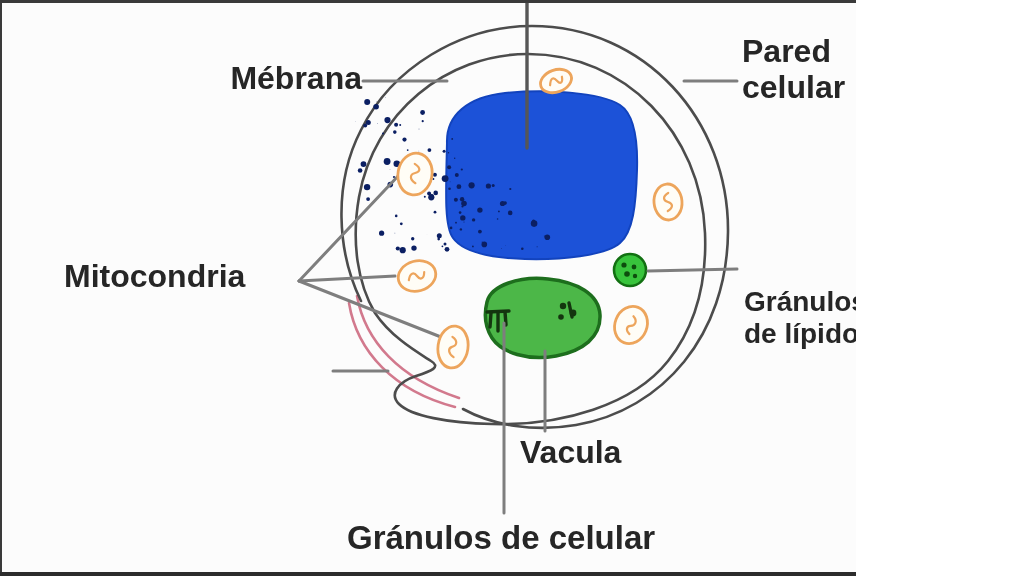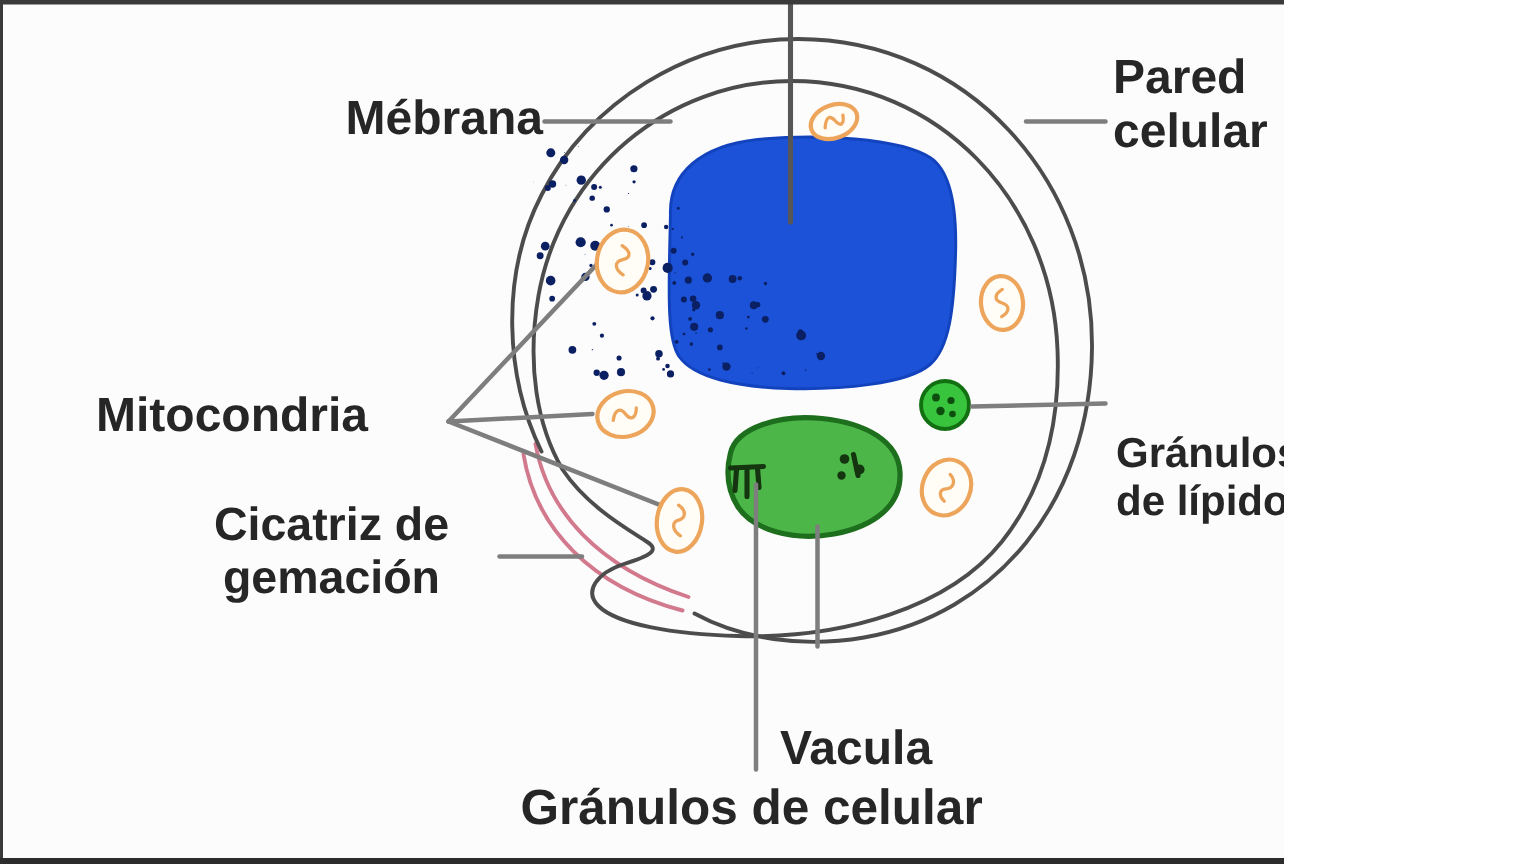--- a/index.html
+++ b/index.html
@@ -9,21 +9,21 @@
   .edge-top{left:0;top:0;width:1024px;height:3px;background:#3a3a3a;}
   .edge-left{left:0;top:0;width:2px;height:576px;background:#3a3a3a;}
   .edge-bottom{left:0;bottom:0;width:1024px;height:4px;background:#2c2c2c;}
   svg.diagram{position:absolute;left:0;top:0;}
   .label{position:absolute;font-weight:700;color:var(--text-dark,#262626);line-height:1.13;}
   .lbl-membrane{left:198px;top:60px;width:164px;text-align:right;font-size:32px;}
   .lbl-wall{left:742px;top:33px;width:150px;font-size:32px;}
   .lbl-mito{left:64px;top:258px;font-size:32px;white-space:nowrap;}
   .lbl-scar{left:124px;top:332px;width:194px;text-align:center;font-size:31px;}
   .lbl-lipid{left:744px;top:242px;width:152px;font-size:28px;margin-top:44px;}
-  .lbl-vacuole{left:520px;top:434px;font-size:32px;white-space:nowrap;margin-top:46px;}
+  .lbl-vacuole{left:520px;top:434px;font-size:32px;white-space:nowrap;}
   .lbl-phosphate{left:347px;top:519px;font-size:33px;white-space:nowrap;}
   .watermark{position:absolute;left:979px;top:529px;width:29px;height:29px;border-radius:50%;
              background:var(--watermark-teal,#4e7a72);color:#ece7da;display:flex;align-items:center;
              justify-content:center;font-family:"Liberation Serif",serif;font-style:italic;
              font-weight:700;font-size:21px;}
   .outline{fill:none;stroke:var(--outline-gray,#4c4c4c);stroke-width:2.6;stroke-linecap:round;}
   .scar{fill:none;stroke:var(--bud-scar-pink,#d2798d);stroke-width:2.6;stroke-linecap:round;}
   .nucleus{fill:var(--nucleus-blue,#1c52d8);stroke:#1243bd;stroke-width:2;}
   .ndot{fill:#0b1f63;}
   .vacuole{fill:var(--vacuole-green,#4cb748);stroke:#1d6e1d;stroke-width:3.5;}
@@ -227,21 +227,20 @@
       <g transform="translate(631 325) rotate(22)">
         <ellipse class="mito" rx="16" ry="19"></ellipse>
         <path class="mcrista" d="M -1 -9 C 5 -6 4 -1 0 1 C -4 3 -3 7 2 9"></path>
       </g>
     </g>
   </svg>
 
   <div class="label lbl-membrane">Mébrana</div>
   <div class="label lbl-wall">Pared celular</div>
   <div class="label lbl-mito">Mitocondria</div>
-  <div class="label lbl-scar">Cicatriz de gemación</div>
   <div class="label lbl-lipid">Gránulos de lípido</div>
   <div class="label lbl-vacuole">Vacula</div>
   <div class="label lbl-phosphate">Gránulos de celular</div>
 
   <div class="watermark">P</div>
 
   <div class="edge edge-top"></div>
   <div class="edge edge-left"></div>
   <div class="edge edge-bottom"></div>
 </div>

